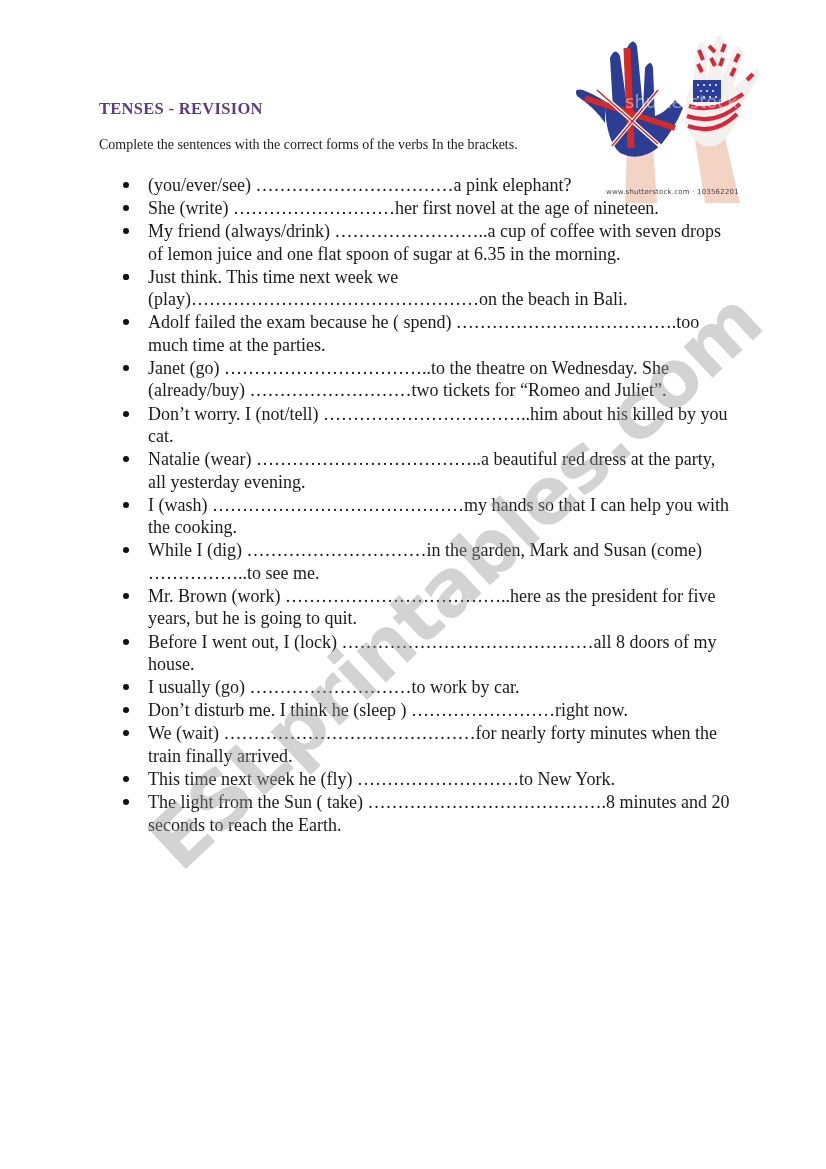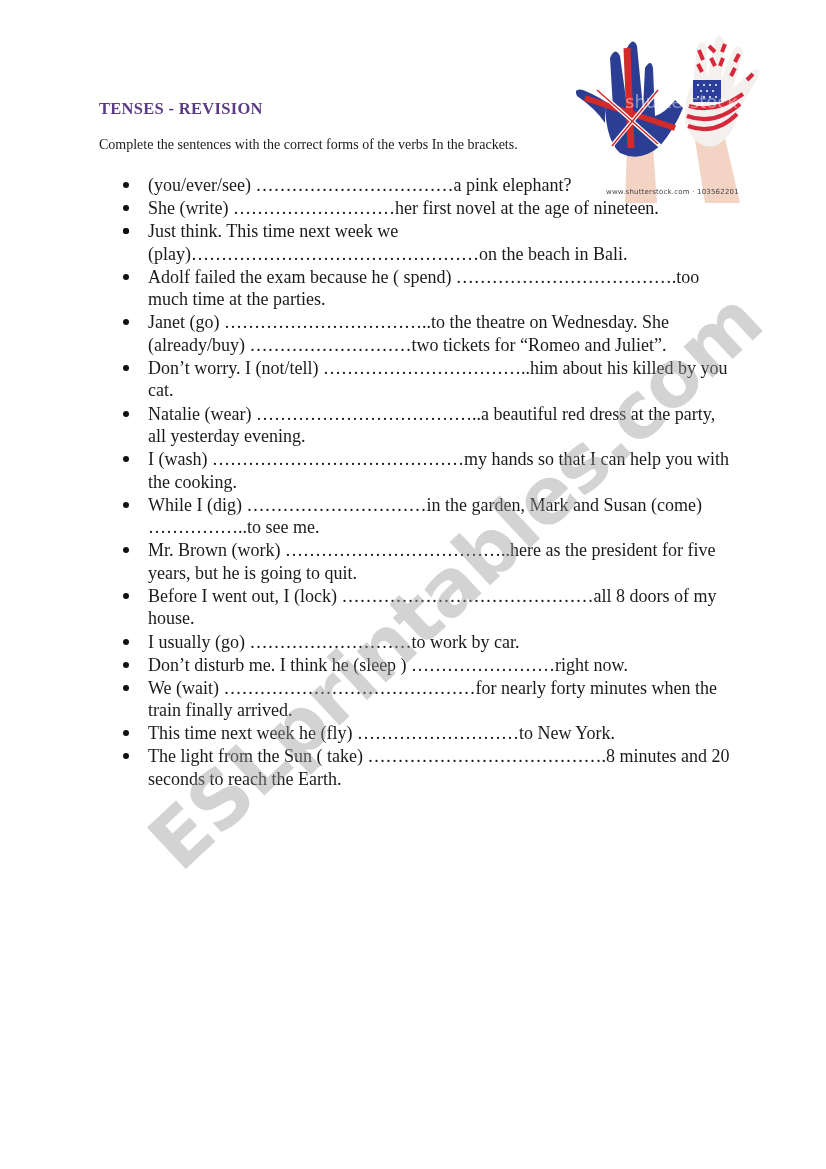--- a/index.html
+++ b/index.html
@@ -63,20 +63,21 @@
     <text x="60" y="80" font-family="DejaVu Sans, sans-serif" font-size="18" fill="rgba(255,255,255,0.45)">shutterstock</text>
   </svg>
   <div class="credit">www.shutterstock.com · 103562201</div>
 
   <h1 class="title">TENSES - REVISION</h1>
   <p class="instructions">Complete the sentences with the correct forms of the verbs In the brackets.</p>
 
   <ul class="list">
     <li><span class="bullet"></span><span>(you/ever/see) ……………………………a pink elephant?</span></li>
     <li><span class="bullet"></span><span>She (write) ………………………her first novel at the age  of nineteen.</span></li>
+    <li><span class="bullet"></span><span>My friend (always/drink) ……………………..a cup of coffee with seven drops of lemon juice and one flat spoon of sugar at 6.35 in the morning.</span></li>
     <li><span class="bullet"></span></li>
     <li><span class="bullet"></span><span>Just think. This time next week we (play)…………………………………………on the beach in Bali.</span></li>
     <li><span class="bullet"></span><span>Adolf failed the exam because he ( spend) ……………………………….too much time at the parties.</span></li>
     <li><span class="bullet"></span><span>Janet (go) ……………………………..to the theatre on Wednesday.  She (already/buy) ………………………two tickets for “Romeo and Juliet”.</span></li>
     <li><span class="bullet"></span><span>Don’t worry. I (not/tell) ……………………………..him about his killed by you cat.</span></li>
     <li><span class="bullet"></span><span>Natalie (wear) ………………………………..a beautiful red dress at the party, all yesterday evening.</span></li>
     <li><span class="bullet"></span><span>I (wash) ……………………………………my hands so that I can help you with the cooking.</span></li>
     <li><span class="bullet"></span><span>While I (dig) …………………………in the garden, Mark and Susan (come) ……………..to see me.</span></li>
     <li><span class="bullet"></span><span>Mr. Brown (work) ………………………………..here as the president for five years, but he is going to quit.</span></li>
     <li><span class="bullet"></span><span>Before I went out, I (lock) ……………………………………all 8 doors of my house.</span></li>

